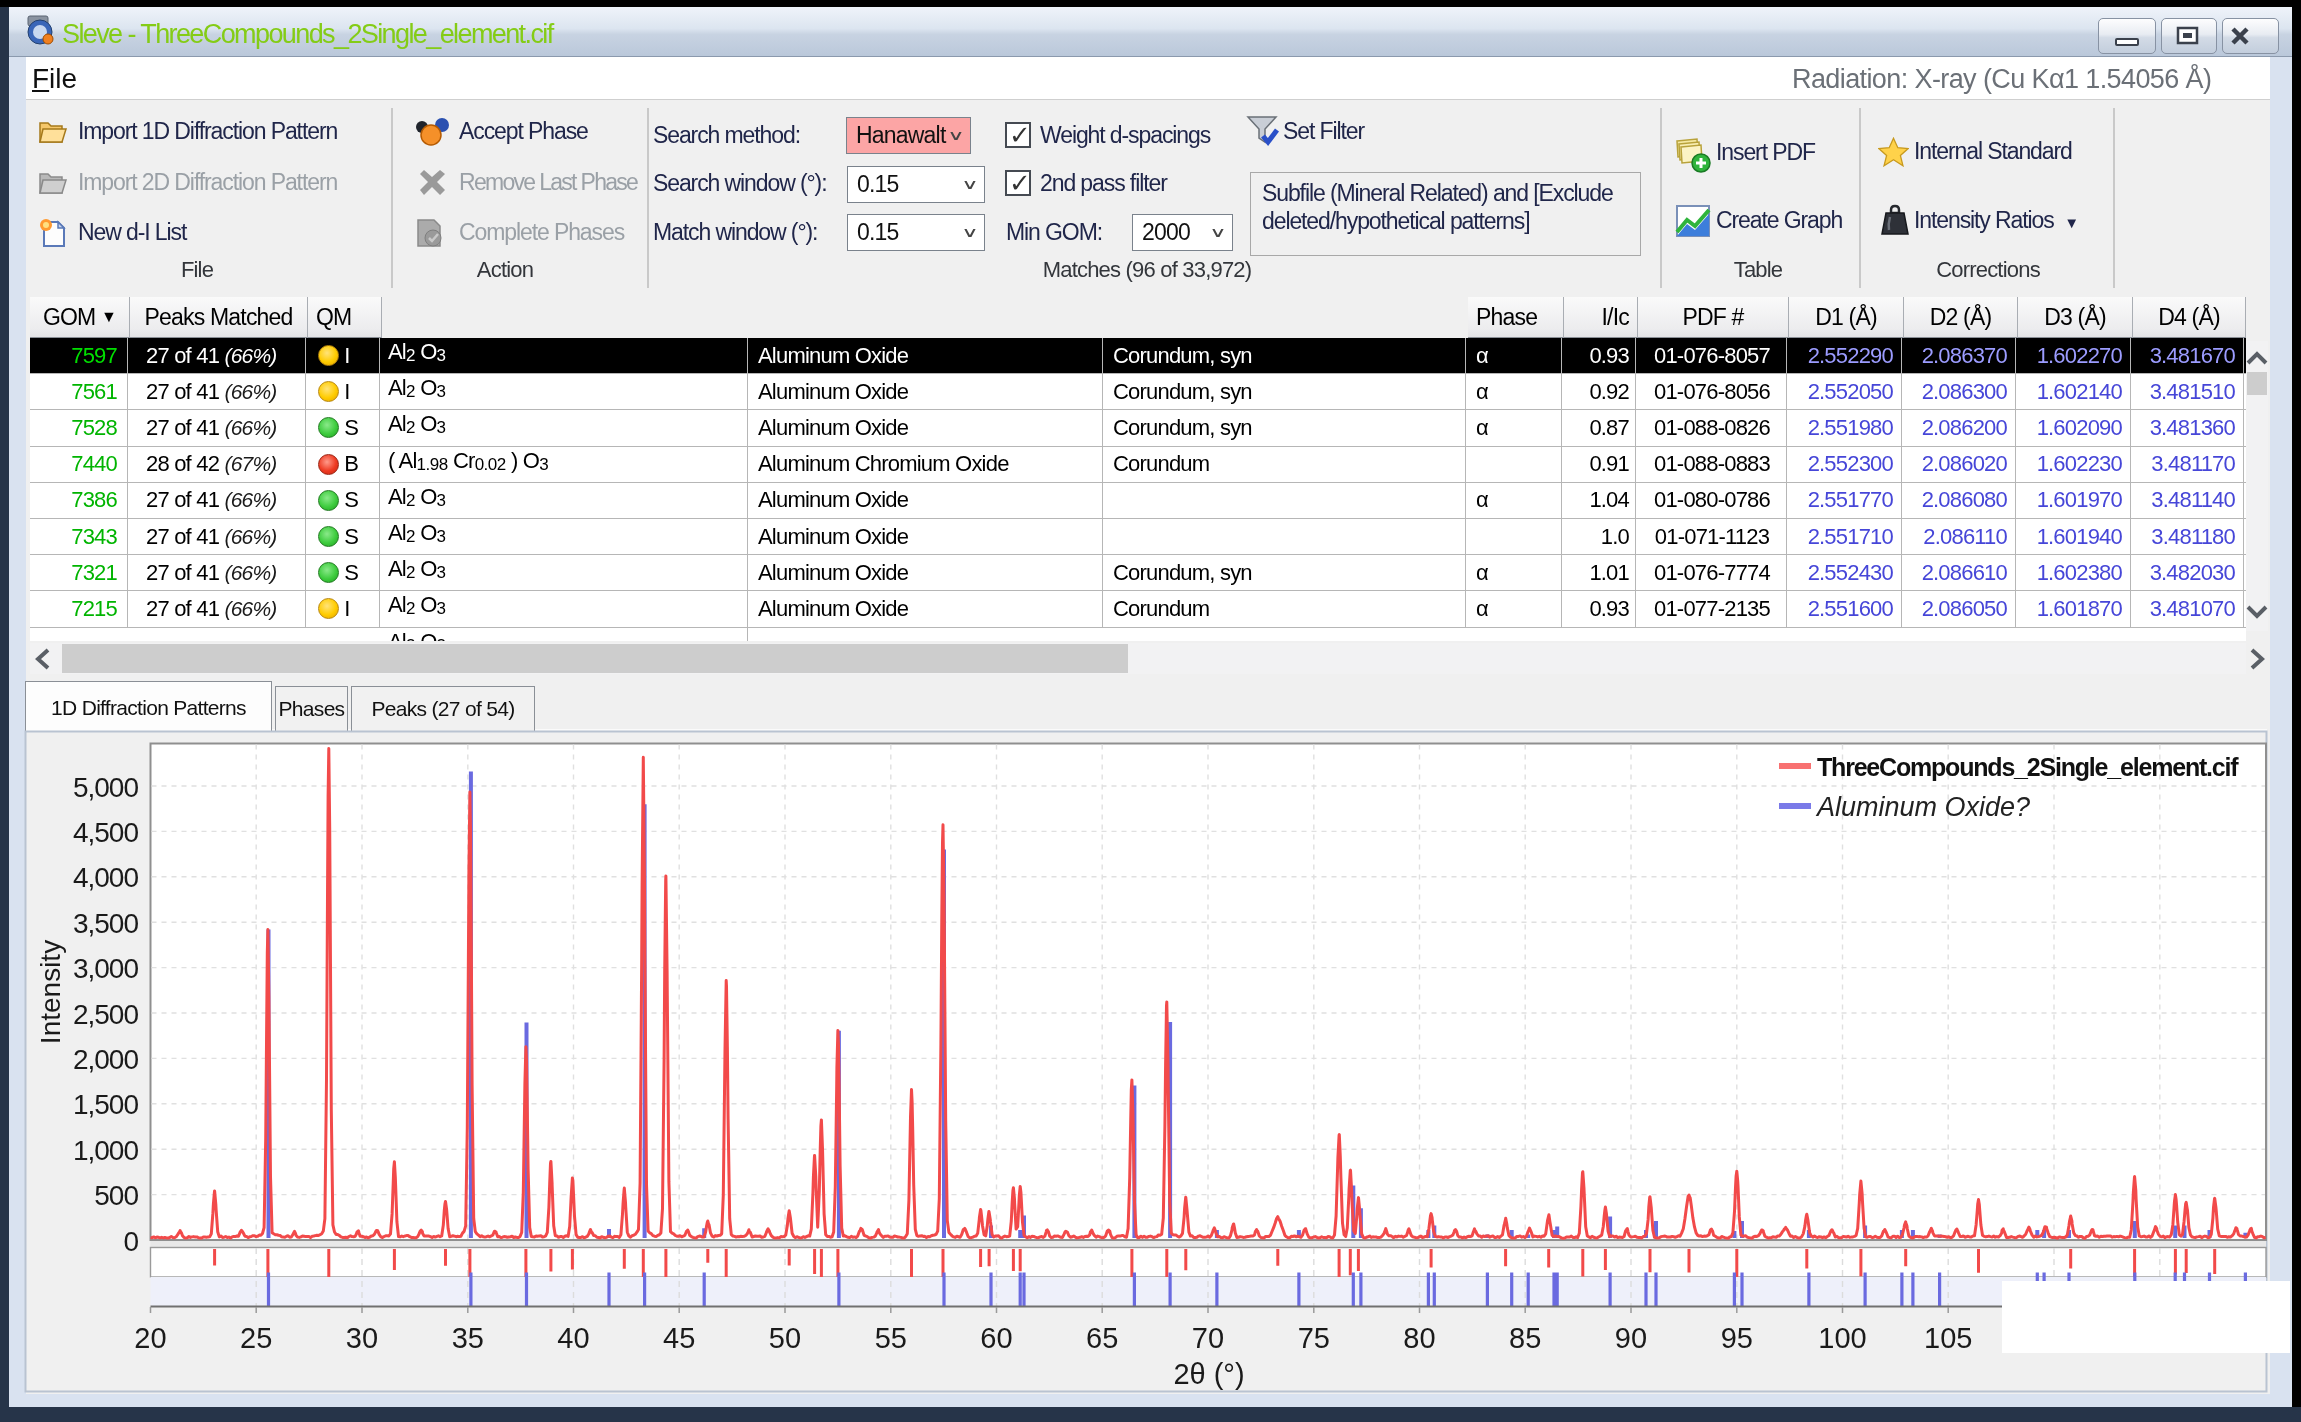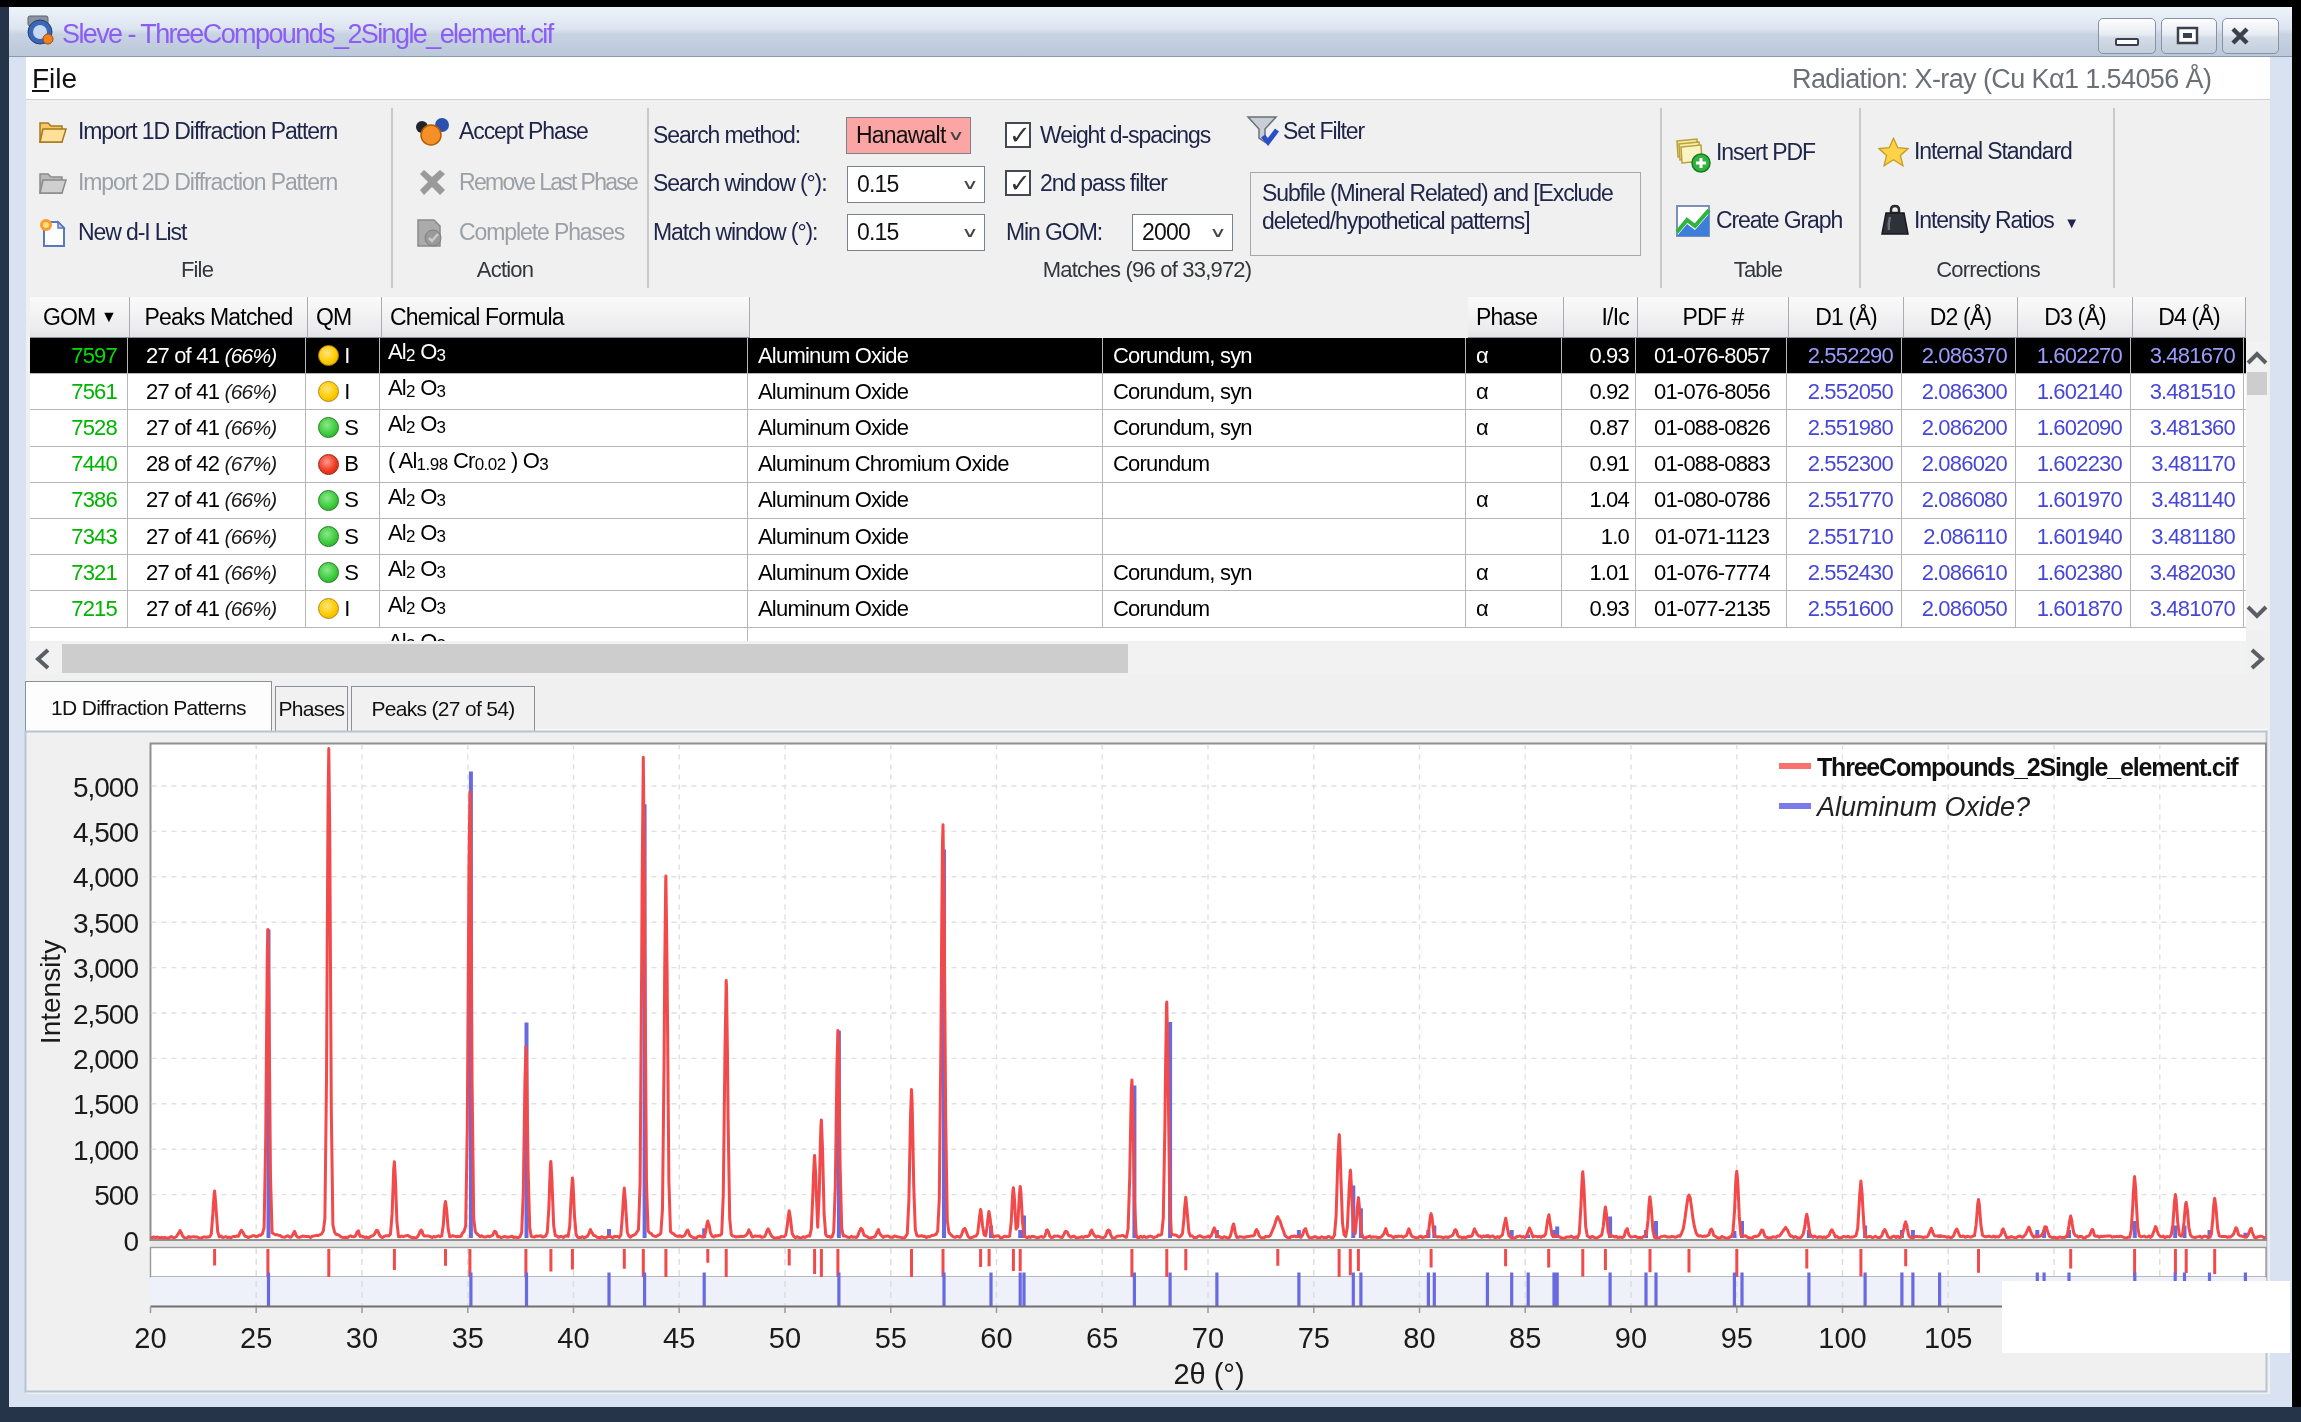--- a/index.html
+++ b/index.html
@@ -4,21 +4,21 @@
 * { margin:0; padding:0; box-sizing:border-box; }
 html,body { width:2301px; height:1422px; background:#000; overflow:hidden;
   font-family:"Liberation Sans", sans-serif; }
 .abs { position:absolute; }
 #navyb { left:0; top:1407px; width:2301px; height:15px; background:#263449; }
 #navyl { left:0; top:7px; width:9px; height:1400px; background:#263449; }
 #frame { left:9px; top:7px; width:2283px; height:1400px; background:#d9e2f0; }
 #titlebar { left:9px; top:7px; width:2283px; height:50px;
   background:linear-gradient(180deg,#eff3fa 0%,#dce5f0 44%,#c8d3e2 56%,#bac8da 100%);
   border-bottom:1px solid #8b99ad; }
-#title { left:62px; top:19px; font-size:27px; color:#8b5cf6; letter-spacing:-1.6px;}
+#title { left:62px; top:19px; font-size:27px; color:#84cc16; letter-spacing:-1.6px;}
 .wbtn { top:18px; height:36px; border:1px solid #8792a3; border-radius:5px;
   background:linear-gradient(180deg,#fdfdfe 0%,#e8ecf2 45%,#d3dbe6 55%,#c3cedd 100%);
   }
 #client { left:26px; top:57px; width:2244px; height:1337px; background:#f0f0f0; }
 #menubar { left:26px; top:57px; width:2244px; height:43px; background:#fff; border-bottom:1px solid #cfcfcf;}
 .mtx { font-size:28px; color:#101010; }
 #toolbar { left:26px; top:101px; width:2244px; height:195px; background:#f0f0f0;text-align:center; }
 .tt { position:absolute; font-size:23px; color:#20264a; letter-spacing:-1.1px; white-space:nowrap; transform:translateY(-50%); }
 .tt.dis { color:#9aa0a6; }
 .glab { position:absolute; font-size:22px; color:#33363b; letter-spacing:-0.8px; transform:translate(-50%,-50%); white-space:nowrap;}
@@ -175,21 +175,20 @@
   <svg class="icon" style="left:1852px;top:103px" width="34" height="34" viewBox="0 0 34 34">
     <path d="M13 6 Q13 2 17 2 Q21 2 21 6 L21 9 L13 9 Z" fill="none" stroke="#26292f" stroke-width="2.5"></path>
     <path d="M8 9 L26 9 L30 30 L4 30 Z" fill="#2e3138" stroke="#17191d" stroke-width="1.5"></path>
     <path d="M12 13 Q10 20 11 26" stroke="#6a6f78" stroke-width="2.5" fill="none"></path>
   </svg>
 </div>
 <div class="tbl">
 <div class="hc c" style="left:2px;width:100px">GOM&nbsp;<span style="font-size:16px">▼</span></div>
 <div class="hc c" style="left:102px;width:178px">Peaks Matched</div>
 <div class="hc l" style="left:280px;width:74px">QM</div>
-<div class="hc l" style="left:354px;width:368px">Chemical Formula</div>
 <div class="hc l" style="left:1440px;width:96px">Phase</div>
 <div class="hc r" style="left:1536px;width:74px">I/Ic</div>
 <div class="hc c" style="left:1610px;width:151px">PDF #</div>
 <div class="hc c" style="left:1761px;width:115px">D1 (Å)</div>
 <div class="hc c" style="left:1876px;width:114px">D2 (Å)</div>
 <div class="hc c" style="left:1990px;width:115px">D3 (Å)</div>
 <div class="hc c" style="left:2105px;width:113px">D4 (Å)</div>
 <div class="row sel" style="top:41.0px">
 <div class="cell r" style="left:0px;width:98px;padding-right:10px">
         <span class="gom">7597</span>

